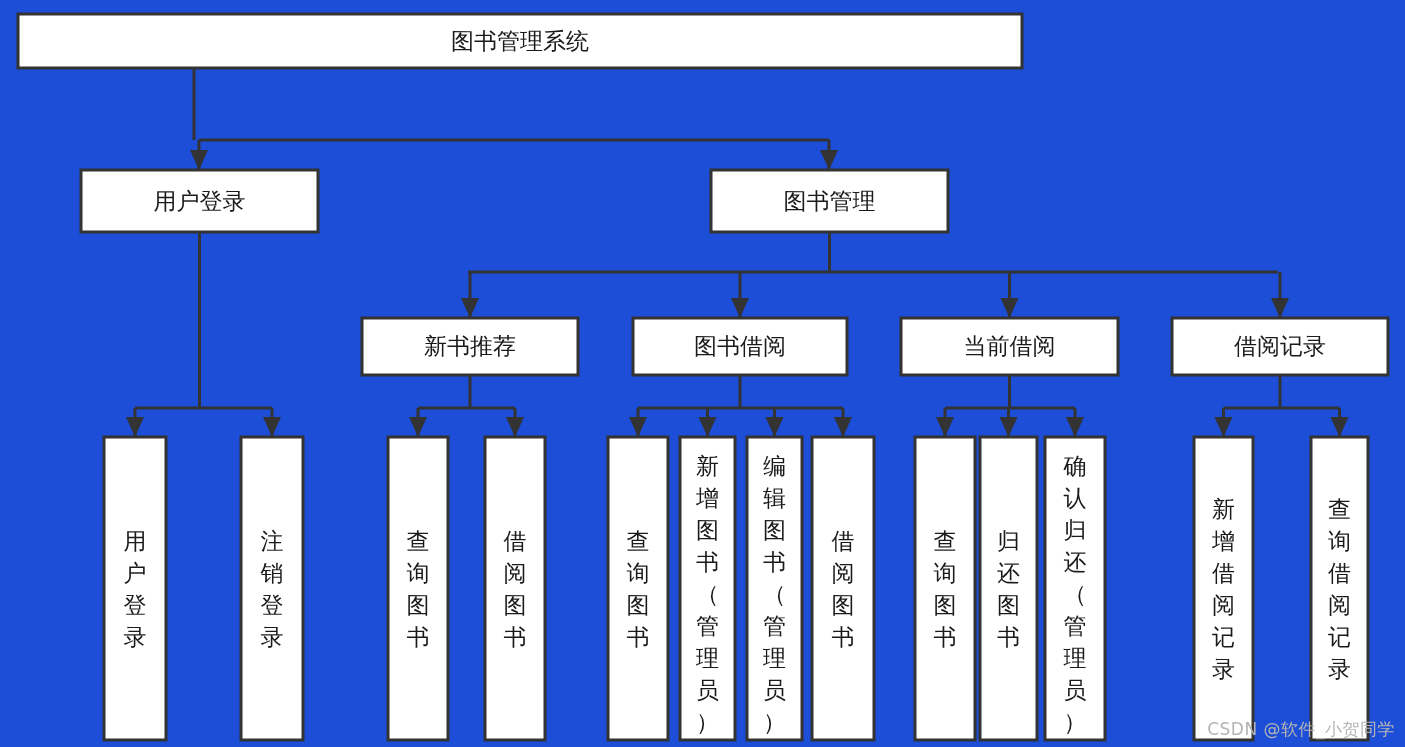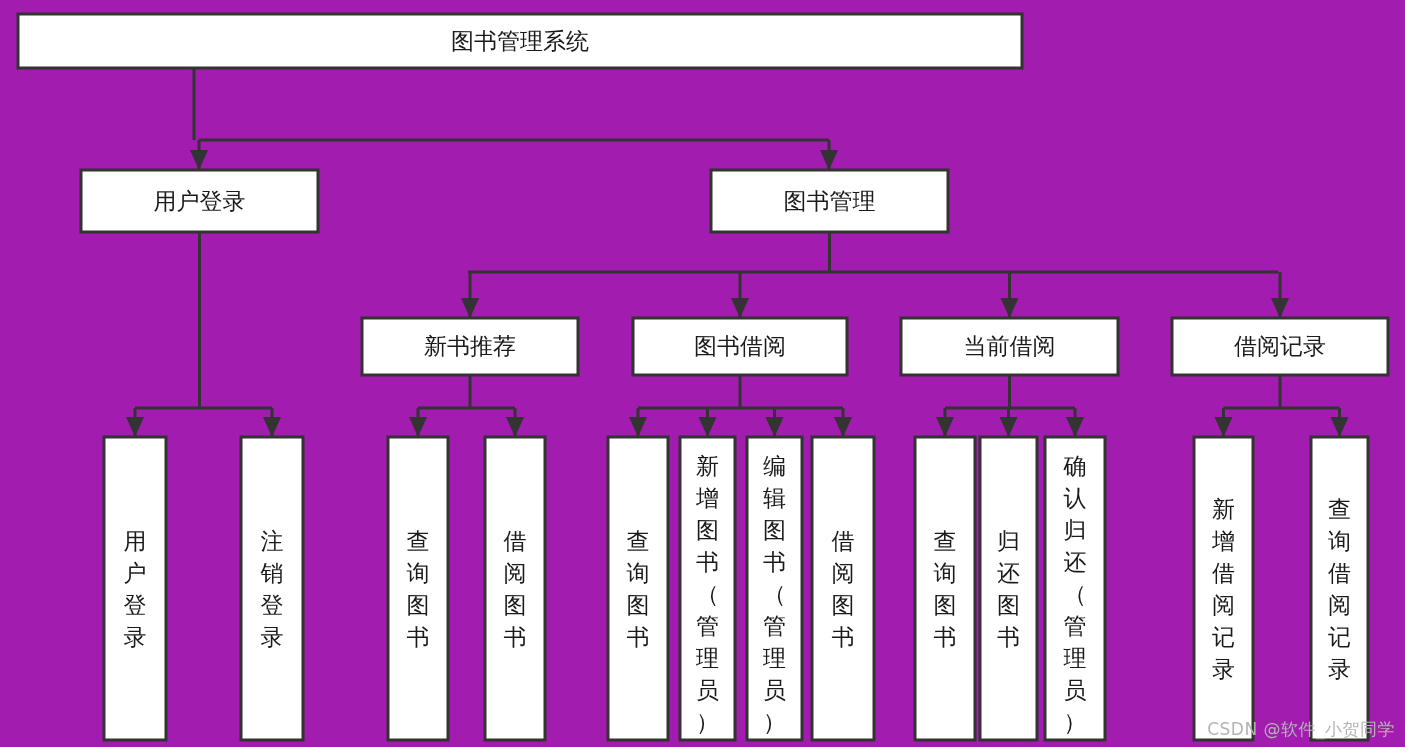--- a/index.html
+++ b/index.html
@@ -11,21 +11,21 @@
   body {
     font-family: "DejaVu Sans", "Liberation Sans", sans-serif;
     width: 1405px;
     height: 747px;
     overflow: hidden;
   }
   #diagram-root {
     position: relative;
     width: 1405px;
     height: 747px;
-    background: #a21caf;
+    background: #1d4ed8;
   }
   svg#diagram-svg {
     position: absolute;
     left: 0;
     top: 0;
     width: 1405px;
     height: 747px;
     display: block;
   }
   .node-box {

